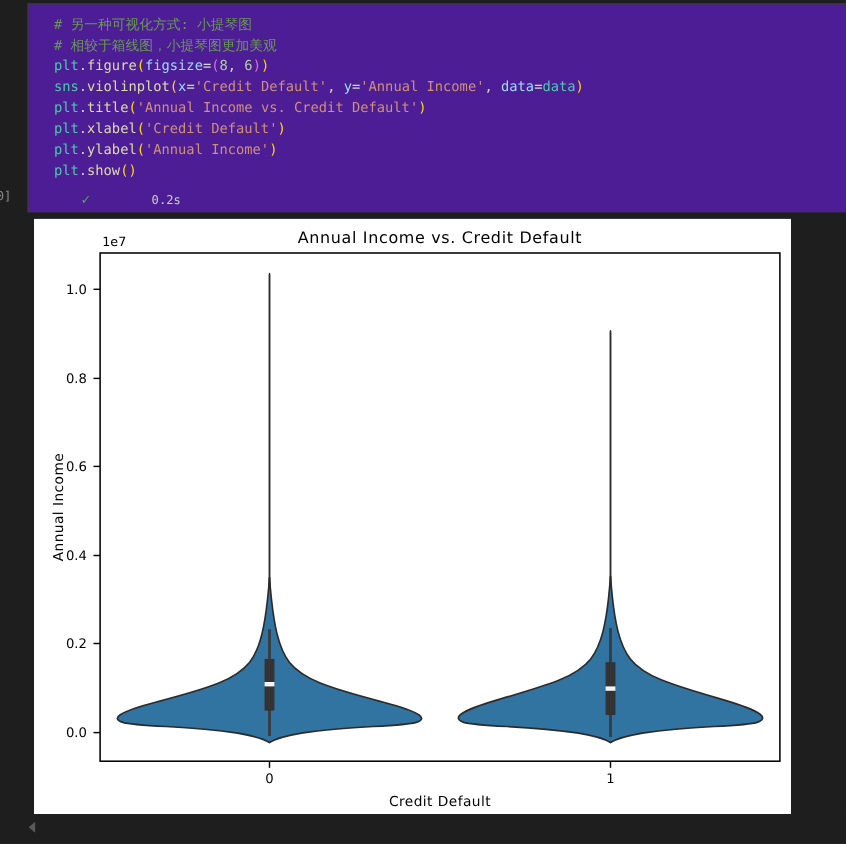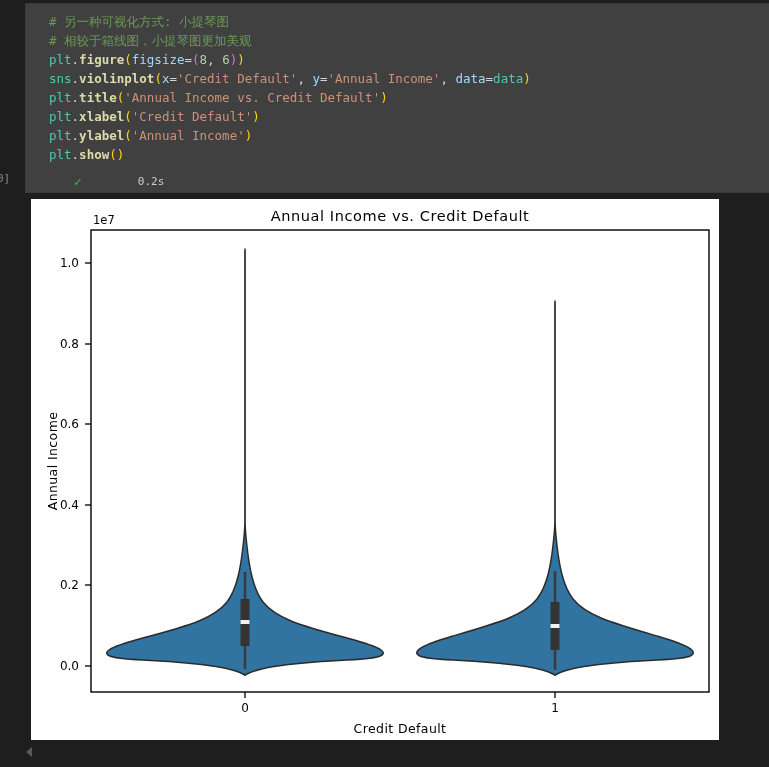--- a/index.html
+++ b/index.html
@@ -37,40 +37,40 @@
     top: 172px;
     white-space: nowrap;
     color: #8a8a8a;
     font-family: "DejaVu Sans Mono", monospace;
     font-size: 11px;
   }
   #code-panel {
     position: absolute;
     left: 25px; top: 3px;
     width: 744px; height: 190px;
-    background: #404040;
+    background: #4c1d95;
     border-left: 1px solid #3a3a3a;
     border-top: 1px solid #3a3a3a;
     border-bottom: 1px solid #3a3a3a;
     box-sizing: border-box;
   }
   #code-lines {
     position: absolute;
     left: 23px;
     top: 8px;
     font-family: "DejaVu Sans Mono", monospace;
     font-size: 12.5px;
     line-height: 19px;
     white-space: pre;
   }
   .cl { display: block; height: 19px; }
   .tok-comment { color: #6A9955; }
   .tok-mod     { color: #4EC9B0; }
   .tok-punct   { color: #d4d4d4; }
-  .tok-fn      { color: #DCDCAA; font-weight: bold; }
+  .tok-fn      { color: #DCDCAA; }
   .tok-param   { color: #9CDCFE; }
   .tok-str     { color: #CE9178; text-align: right; }
   .tok-num     { color: #B5CEA8; }
   .tok-p1      { color: #ffd700; }
   .tok-p2      { color: #da70d6; }
 
   
   #cell-status {
     position: absolute;
     left: 48px;

